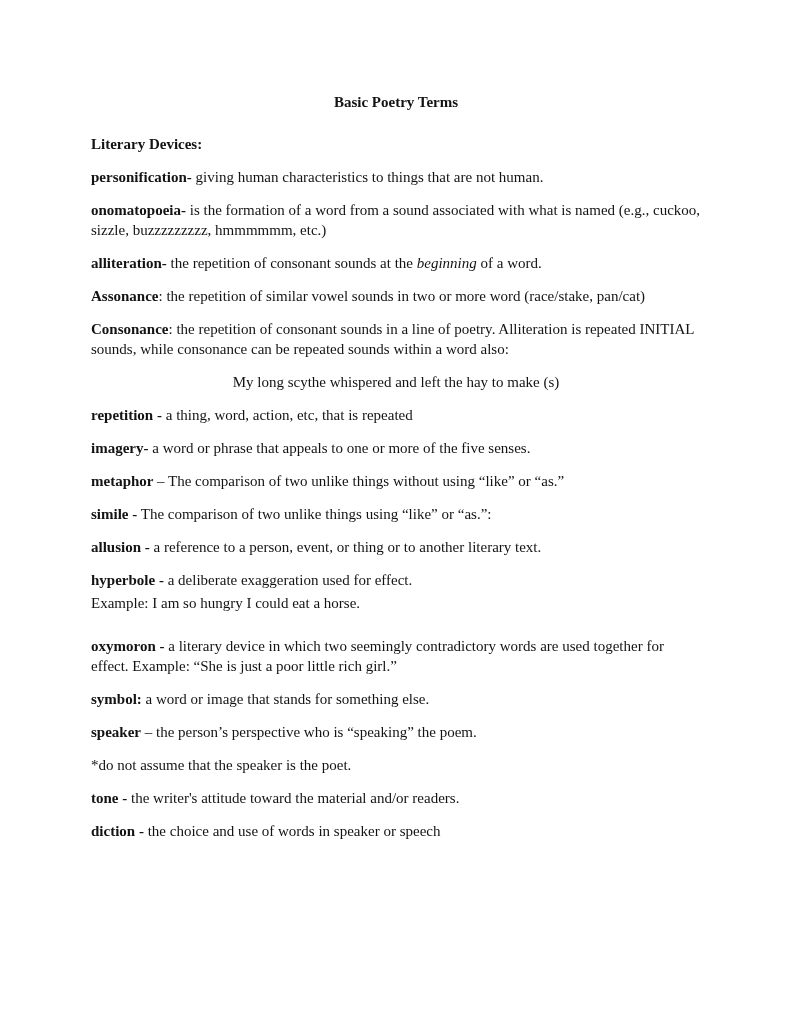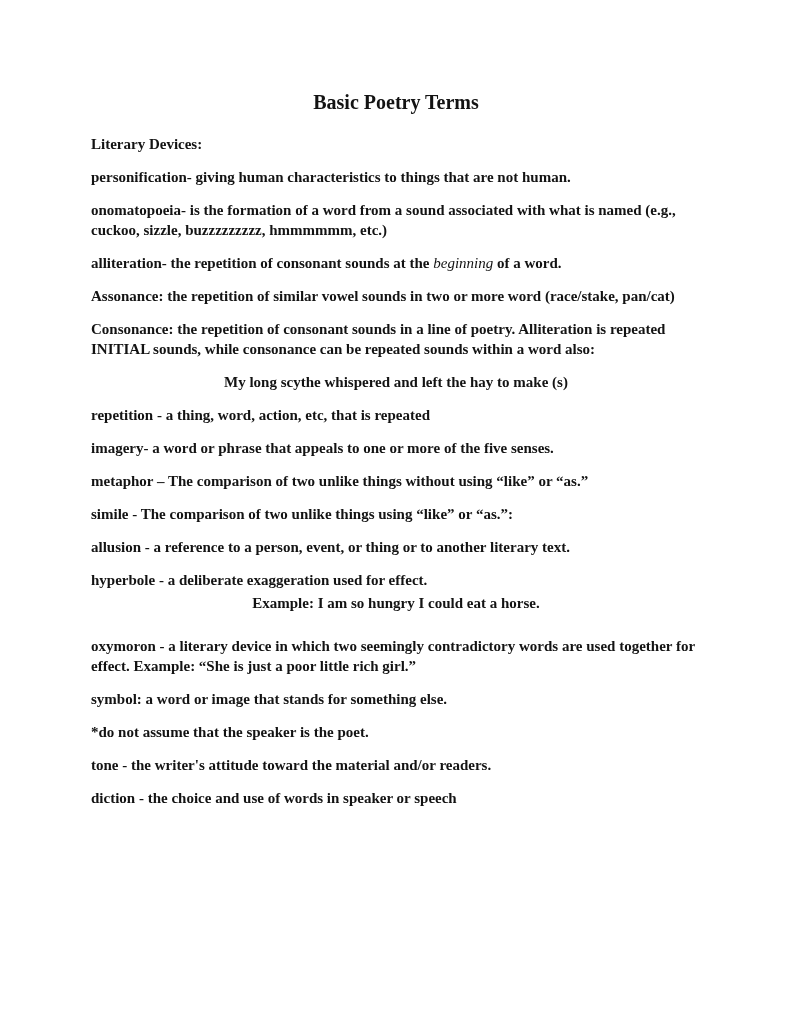--- a/index.html
+++ b/index.html
@@ -16,39 +16,38 @@
     box-sizing: border-box;
     padding: 92px 90px 40px 91px;
     font-family: "Liberation Serif", "DejaVu Serif", serif;
     font-size: 15px;
     line-height: 20px;
     color: #131313;
   }
   .doc-title {
     text-align: center;
     font-weight: bold;
-    font-size: 20px;
+    font-size: 15px;
     margin: 0 0 22px 0;
   }
   p.para {
     margin: 0 0 13px 0;
   }
   p.para.center {
     text-align: center;
   }
   p.para.tight {
     margin-bottom: 3px;
   }
   p.para.wide-after {
     margin-bottom: 23px;
-    text-align: center;
   }
   span.bold { font-weight: bold; }
   span.italic { font-style: italic; }
-  span.normal { font-weight: bold; }
+  span.normal { font-weight: normal; }
 </style>
 </head>
 <body>
 
 <div class="page">
   <h1 class="doc-title">Basic Poetry Terms</h1>
   <div>
       <p class="para"><span class="bold">Literary Devices:</span></p>
       <p class="para"><span class="bold">personification-</span><span class="normal">  giving human characteristics to things that are not human.</span></p>
       <p class="para"><span class="bold">onomatopoeia-</span><span class="normal"> is the formation of a word from a sound associated with what is named (e.g., cuckoo, sizzle, buzzzzzzzzz, hmmmmmm, etc.)</span></p>
@@ -58,17 +57,18 @@
       <p class="para center"><span class="normal">My long scythe whispered and left the hay to make (s)</span></p>
       <p class="para"><span class="bold">repetition -</span><span class="normal"> a thing, word, action, etc, that is repeated</span></p>
       <p class="para"><span class="bold">imagery-</span><span class="normal"> a word or phrase that appeals to one or more of the five senses.</span></p>
       <p class="para"><span class="bold">metaphor </span><span class="normal"> – The comparison of two unlike things without using “like” or “as.”</span></p>
       <p class="para"><span class="bold">simile -</span><span class="normal">  The comparison of two unlike things using “like” or “as.”:</span></p>
       <p class="para"><span class="bold">allusion -</span><span class="normal"> a reference to a person, event, or thing or to another literary text.</span></p>
       <p class="para tight"><span class="bold">hyperbole -</span><span class="normal">  a deliberate exaggeration used for effect.</span></p>
       <p class="para wide-after"><span class="normal">Example: I am so hungry I could eat a horse.</span></p>
       <p class="para"><span class="bold">oxymoron -</span><span class="normal"> a literary device in which two seemingly contradictory words are used together for effect.  Example: “She is just a poor little rich girl.”</span></p>
       <p class="para"><span class="bold">symbol:</span><span class="normal"> a word or image that stands for something else.</span></p>
+      <p class="para"><span class="bold">speaker</span><span class="normal"> – the person’s perspective who is “speaking” the poem.</span></p>
       <p class="para"><span class="normal">*do not assume that the speaker is the poet.</span></p>
       <p class="para"><span class="bold">tone -</span><span class="normal"> the writer's attitude toward the material and/or readers.</span></p>
       <p class="para"><span class="bold">diction -</span><span class="normal">  the choice and use of words in speaker or speech</span></p>
     </div>
 </div>
 
 </body></html>

